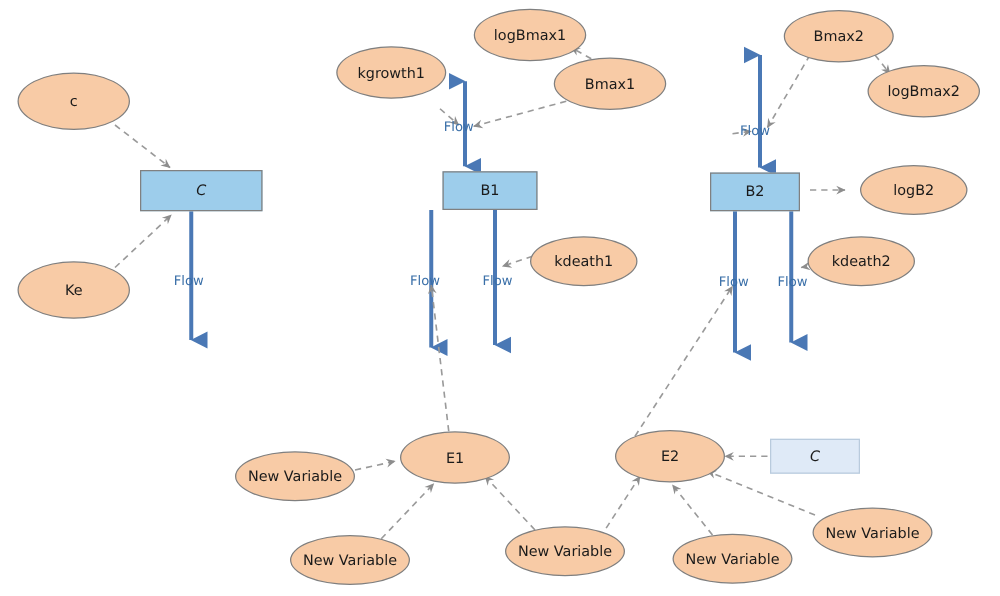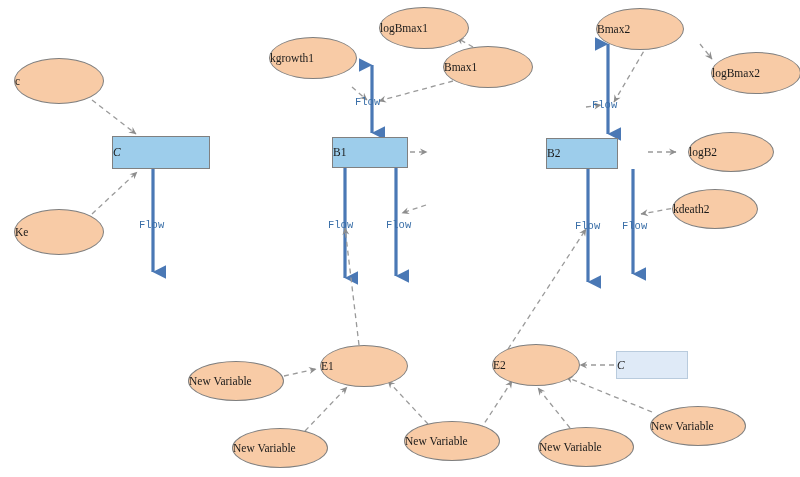--- a/index.html
+++ b/index.html
@@ -22,56 +22,56 @@
     top: 0;
     width: 800px;
     height: 477px;
     pointer-events: none;
   }
   .node {
     position: absolute;
     box-sizing: border-box;
     display: flex;
     align-items: center;
+    justify-content: center;
     text-align: center;
     line-height: 1.05;
     user-select: none;
-    font-family: Liberation Serif, serif;
   }
   .aux {
     border-radius: 50%;
     background: #f8cba6;
     border: 1.6px solid #7f7f7f;
     color: #1a1a1a;
     font-size: 11.5px;
     box-shadow: 0 0 0 0 rgba(0,0,0,0);
   }
   .stock {
     background: #9dcdeb;
     border: 1.6px solid #808080;
     color: #1a1a1a;
     font-size: 11.5px;
     font-style: italic;
   }
   .stock.plain {
     font-style: normal;
+    margin-left: 22px;
   }
   .stock.ghost {
     background: #dfeaf7;
     border: 1.6px solid #b9cbdd;
     font-style: italic;
   }
   .flow-label {
     position: absolute;
     color: #3a6fa8;
     font-size: 10.5px;
     white-space: nowrap;
     user-select: none;
     background: transparent;
-    font-family: Liberation Mono, monospace;
   }
 </style>
 </head>
 <body>
 
 <div id="canvas-root">
 
   <svg id="edge-layer" viewBox="0 0 800 477" xmlns="http://www.w3.org/2000/svg">
     <defs>
       <marker id="mk-dash" markerWidth="9" markerHeight="9" refX="7.5" refY="4.5" orient="auto" markerUnits="userSpaceOnUse">
@@ -163,35 +163,38 @@
 
   <div class="node aux" style="left:379px; top:7px; width:90px; height:42px;">
     <span>logBmax1</span>
   </div>
 
   <div class="node aux" style="left:443px; top:46px; width:90px; height:42px;">
     <span>Bmax1</span>
   </div>
 
 
-
-
-  <div class="node aux" style="left:596px; top:8px; width:88px; height:42px;">
+  <div class="node aux" style="left:424px; top:189px; width:86px; height:40px;">
+    <span>kdeath1</span>
+  </div>
+
+
+  <div class="node aux" style="left:627px; top:8px; width:88px; height:42px;">
     <span>Bmax2</span>
   </div>
 
-  <div class="node aux" style="left:711px; top:52px; width:90px; height:42px;">
+  <div class="node aux" style="left:694px; top:52px; width:90px; height:42px;">
     <span>logBmax2</span>
   </div>
 
   <div class="node aux" style="left:688px; top:132px; width:86px; height:40px;">
     <span>logB2</span>
   </div>
 
-  <div class="node aux" style="left:672px; top:189px; width:86px; height:40px;">
+  <div class="node aux" style="left:646px; top:189px; width:86px; height:40px;">
     <span>kdeath2</span>
   </div>
 
   <div class="node aux" style="left:320px; top:345px; width:88px; height:42px;">
     <span>E1</span>
   </div>
 
   <div class="node aux" style="left:492px; top:344px; width:88px; height:42px;">
     <span>E2</span>
   </div>

